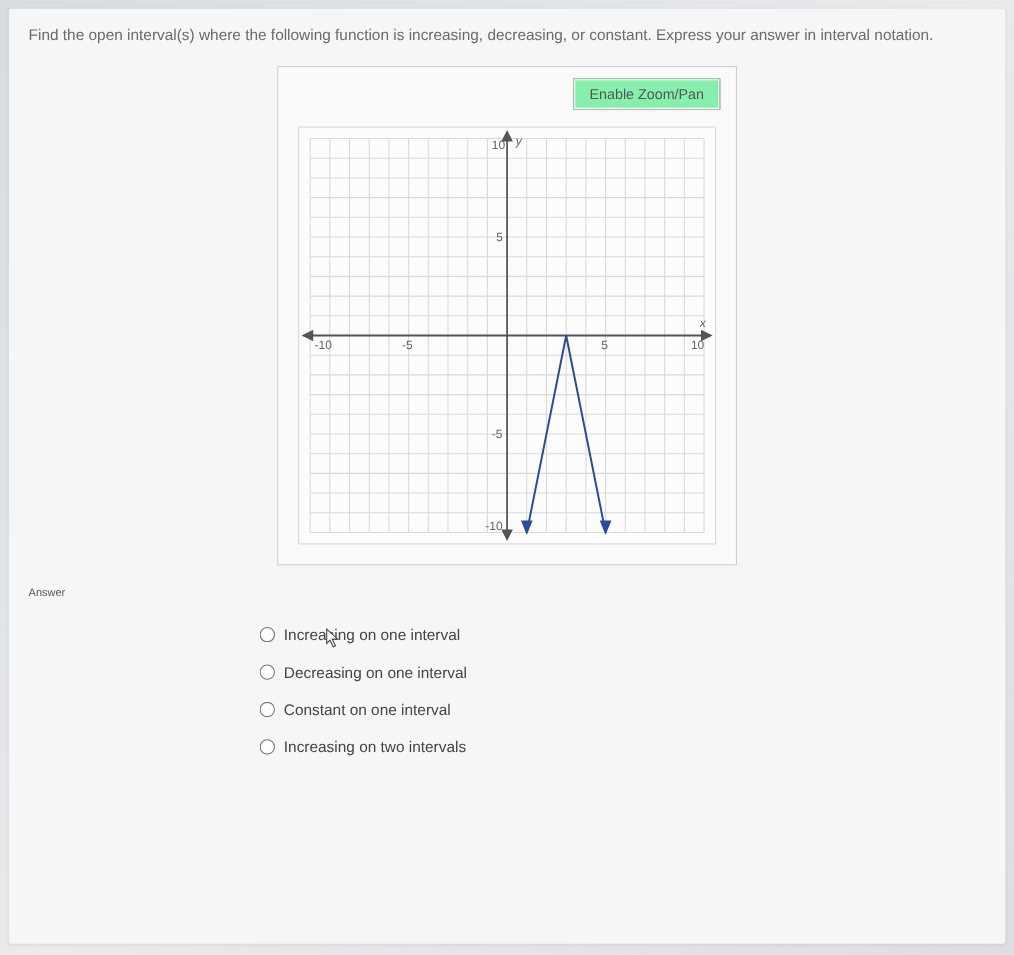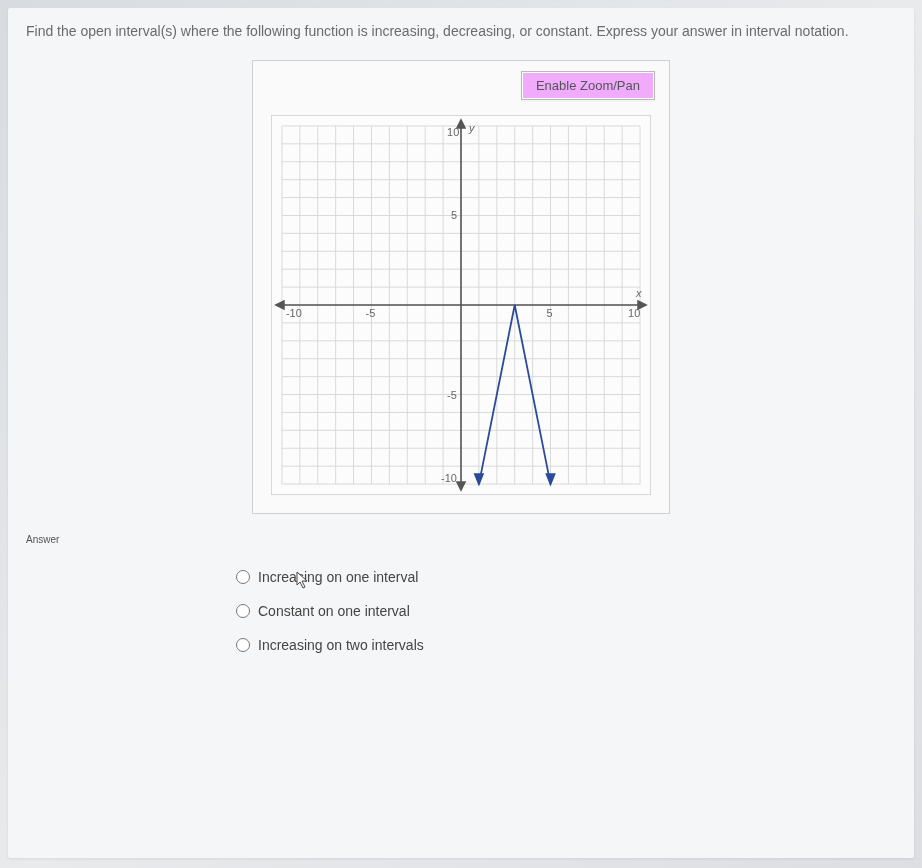--- a/index.html
+++ b/index.html
@@ -36,21 +36,21 @@
     position: relative;
     border: 1px solid #d0d0d0;
     background: #fafafa;
     padding: 54px 18px 18px 18px;
   }
   .zoom-btn {
     position: absolute;
     top: 10px;
     right: 14px;
     border: 1px solid #b8b8b8;
-    background: #f0abfc;
+    background: #86efac;
     padding: 6px 14px;
     font-size: 13px;
     color: #555;
     cursor: pointer;
     box-shadow: inset 0 0 0 1px #fff, 0 1px 2px rgba(0,0,0,0.05);
   }
   .grid-svg {
     display: block;
     background: #fcfcfc;
     border: 1px solid #d8d8d8;
@@ -184,20 +184,24 @@
   <div class="options">
     <label class="option" style="position:relative">
       <input type="radio" name="ans" style="">
       <span>Increasing on one interval</span>
       <svg class="cursor-arrow" style="left:60px;top:2px" viewBox="0 0 16 20">
         <path d="M1 1 L1 14 L4 11 L7 17 L9 16 L6 10 L11 10 Z" fill="#fff" stroke="#444" stroke-width="1"></path>
       </svg>
     </label>
     <label class="option">
       <input type="radio" name="ans" style="">
+      <span>Decreasing on one interval</span>
+    </label>
+    <label class="option">
+      <input type="radio" name="ans" style="">
       <span>Constant on one interval</span>
     </label>
     <label class="option">
       <input type="radio" name="ans" style="">
       <span>Increasing on two intervals</span>
     </label>
   </div>
 
 </div>
 

